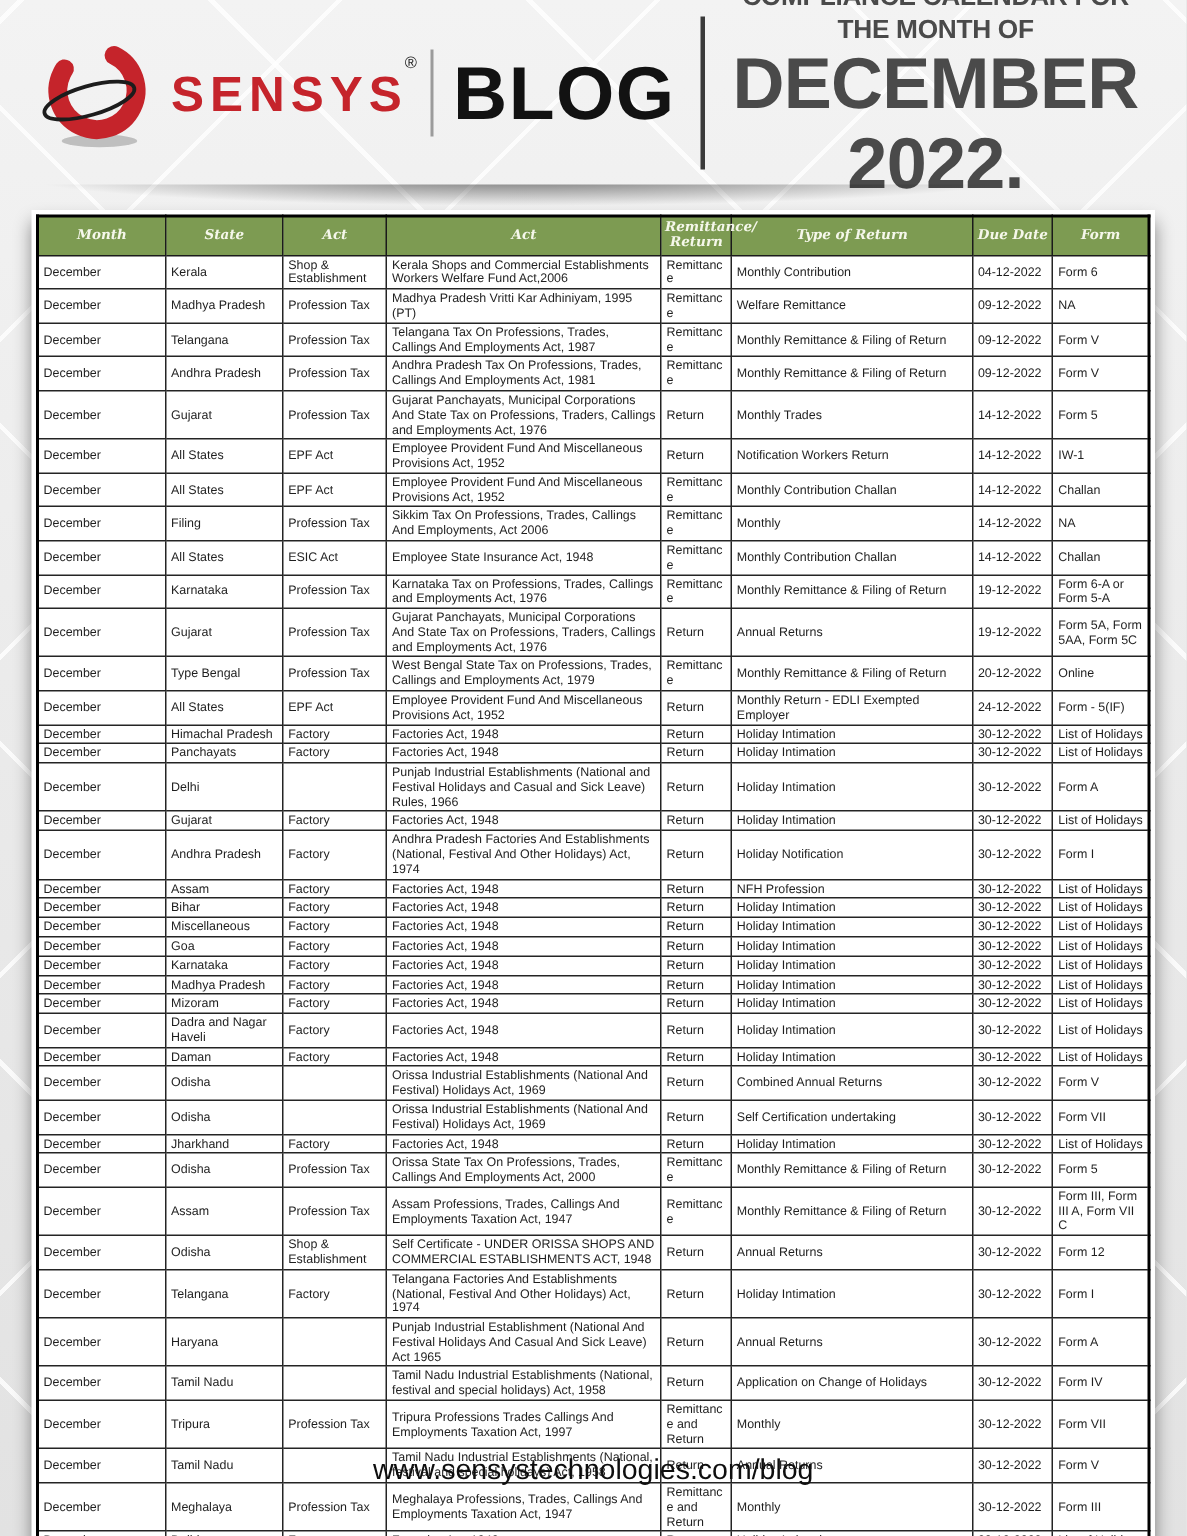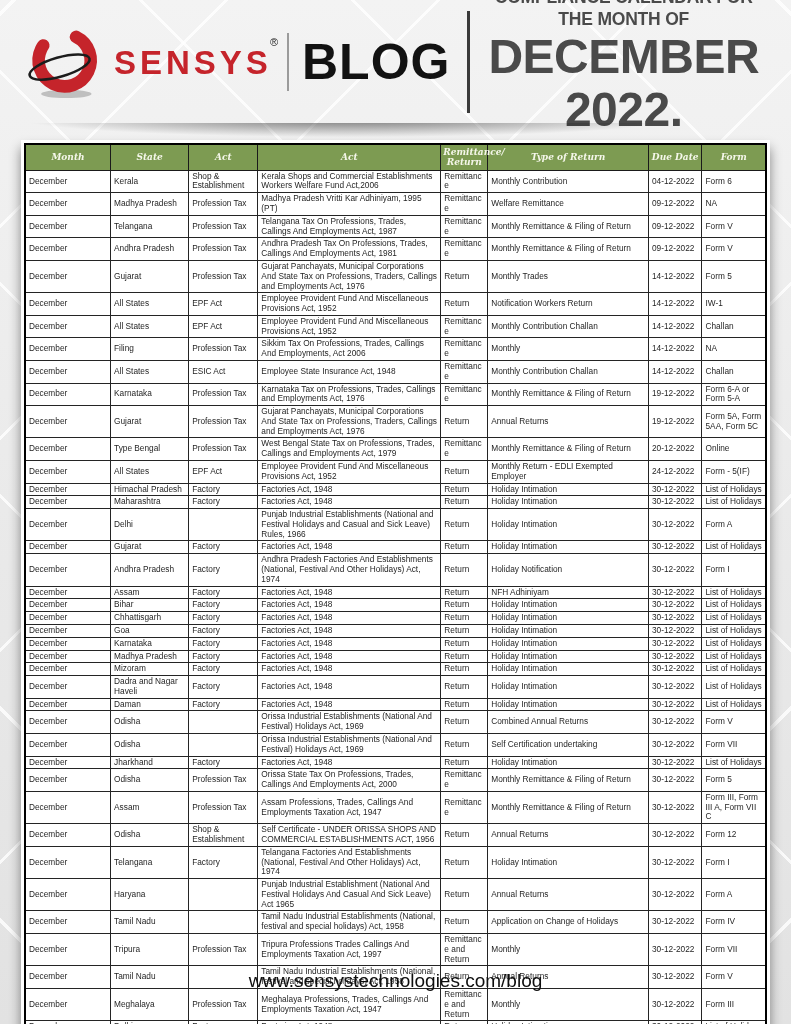--- a/index.html
+++ b/index.html
@@ -230,21 +230,21 @@
             <td>Himachal Pradesh</td>
             <td>Factory</td>
             <td>Factories Act, 1948</td>
             <td>Return</td>
             <td>Holiday Intimation</td>
             <td>30-12-2022</td>
             <td>List of Holidays</td>
           </tr>
           <tr>
             <td>December</td>
-            <td>Maharashtra</td>
+            <td>Panchayats</td>
             <td>Factory</td>
             <td>Factories Act, 1948</td>
             <td>Return</td>
             <td>Holiday Intimation</td>
             <td>30-12-2022</td>
             <td>List of Holidays</td>
           </tr>
           <tr>
             <td>December</td>
             <td>Delhi</td>
@@ -274,37 +274,37 @@
             <td>Holiday Notification</td>
             <td>30-12-2022</td>
             <td>Form I</td>
           </tr>
           <tr>
             <td>December</td>
             <td>Assam</td>
             <td>Factory</td>
             <td>Factories Act, 1948</td>
             <td>Return</td>
-            <td>NFH Adhiniyam</td>
+            <td>NFH Profession</td>
             <td>30-12-2022</td>
             <td>List of Holidays</td>
           </tr>
           <tr>
             <td>December</td>
             <td>Bihar</td>
             <td>Factory</td>
             <td>Factories Act, 1948</td>
             <td>Return</td>
             <td>Holiday Intimation</td>
             <td>30-12-2022</td>
             <td>List of Holidays</td>
           </tr>
           <tr>
             <td>December</td>
-            <td>Chhattisgarh</td>
+            <td>Miscellaneous</td>
             <td>Factory</td>
             <td>Factories Act, 1948</td>
             <td>Return</td>
             <td>Holiday Intimation</td>
             <td>30-12-2022</td>
             <td>List of Holidays</td>
           </tr>
           <tr>
             <td>December</td>
             <td>Goa</td>
@@ -412,21 +412,21 @@
             <td>Assam Professions, Trades, Callings And Employments Taxation Act, 1947</td>
             <td>Remittance</td>
             <td>Monthly Remittance &amp; Filing of Return</td>
             <td>30-12-2022</td>
             <td>Form III, Form III A, Form VII C</td>
           </tr>
           <tr>
             <td>December</td>
             <td>Odisha</td>
             <td>Shop &amp; Establishment</td>
-            <td>Self Certificate - UNDER ORISSA SHOPS AND COMMERCIAL ESTABLISHMENTS ACT, 1956</td>
+            <td>Self Certificate - UNDER ORISSA SHOPS AND COMMERCIAL ESTABLISHMENTS ACT, 1948</td>
             <td>Return</td>
             <td>Annual Returns</td>
             <td>30-12-2022</td>
             <td>Form 12</td>
           </tr>
           <tr>
             <td>December</td>
             <td>Telangana</td>
             <td>Factory</td>
             <td>Telangana Factories And Establishments (National, Festival And Other Holidays) Act, 1974</td>

